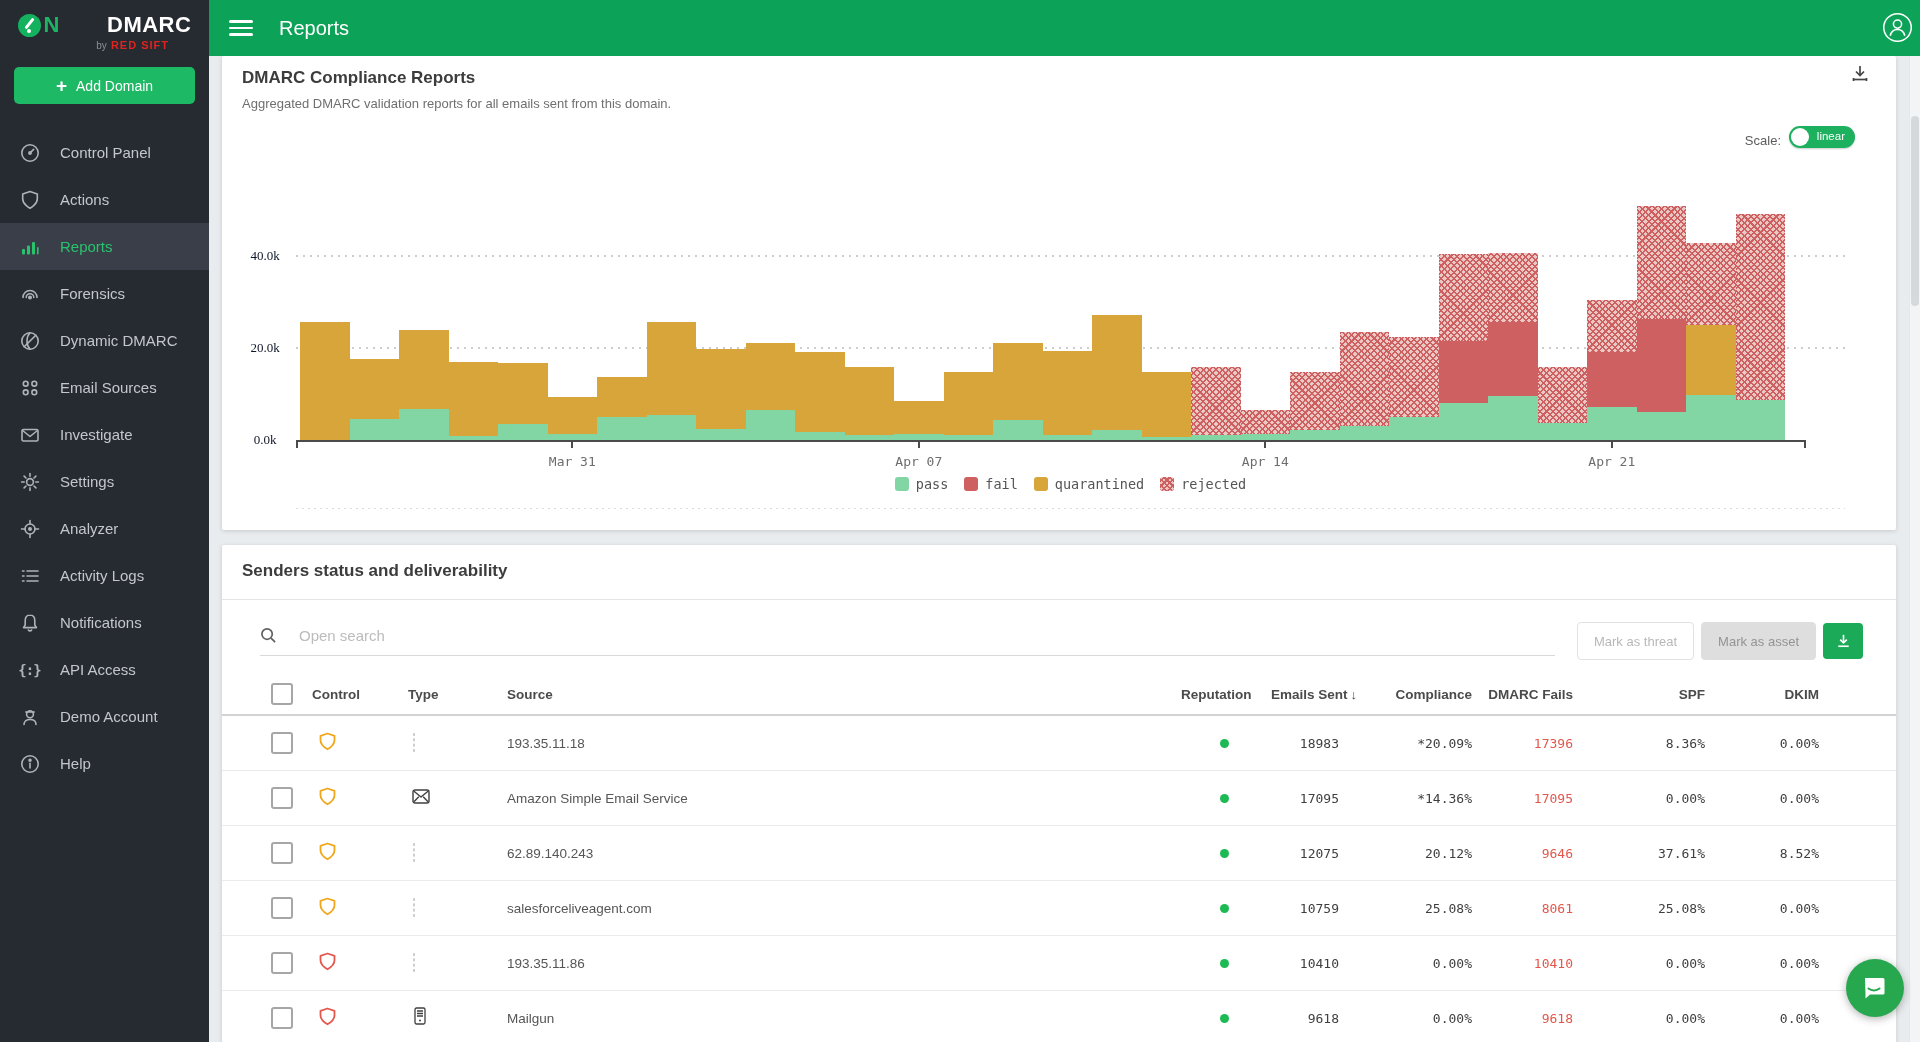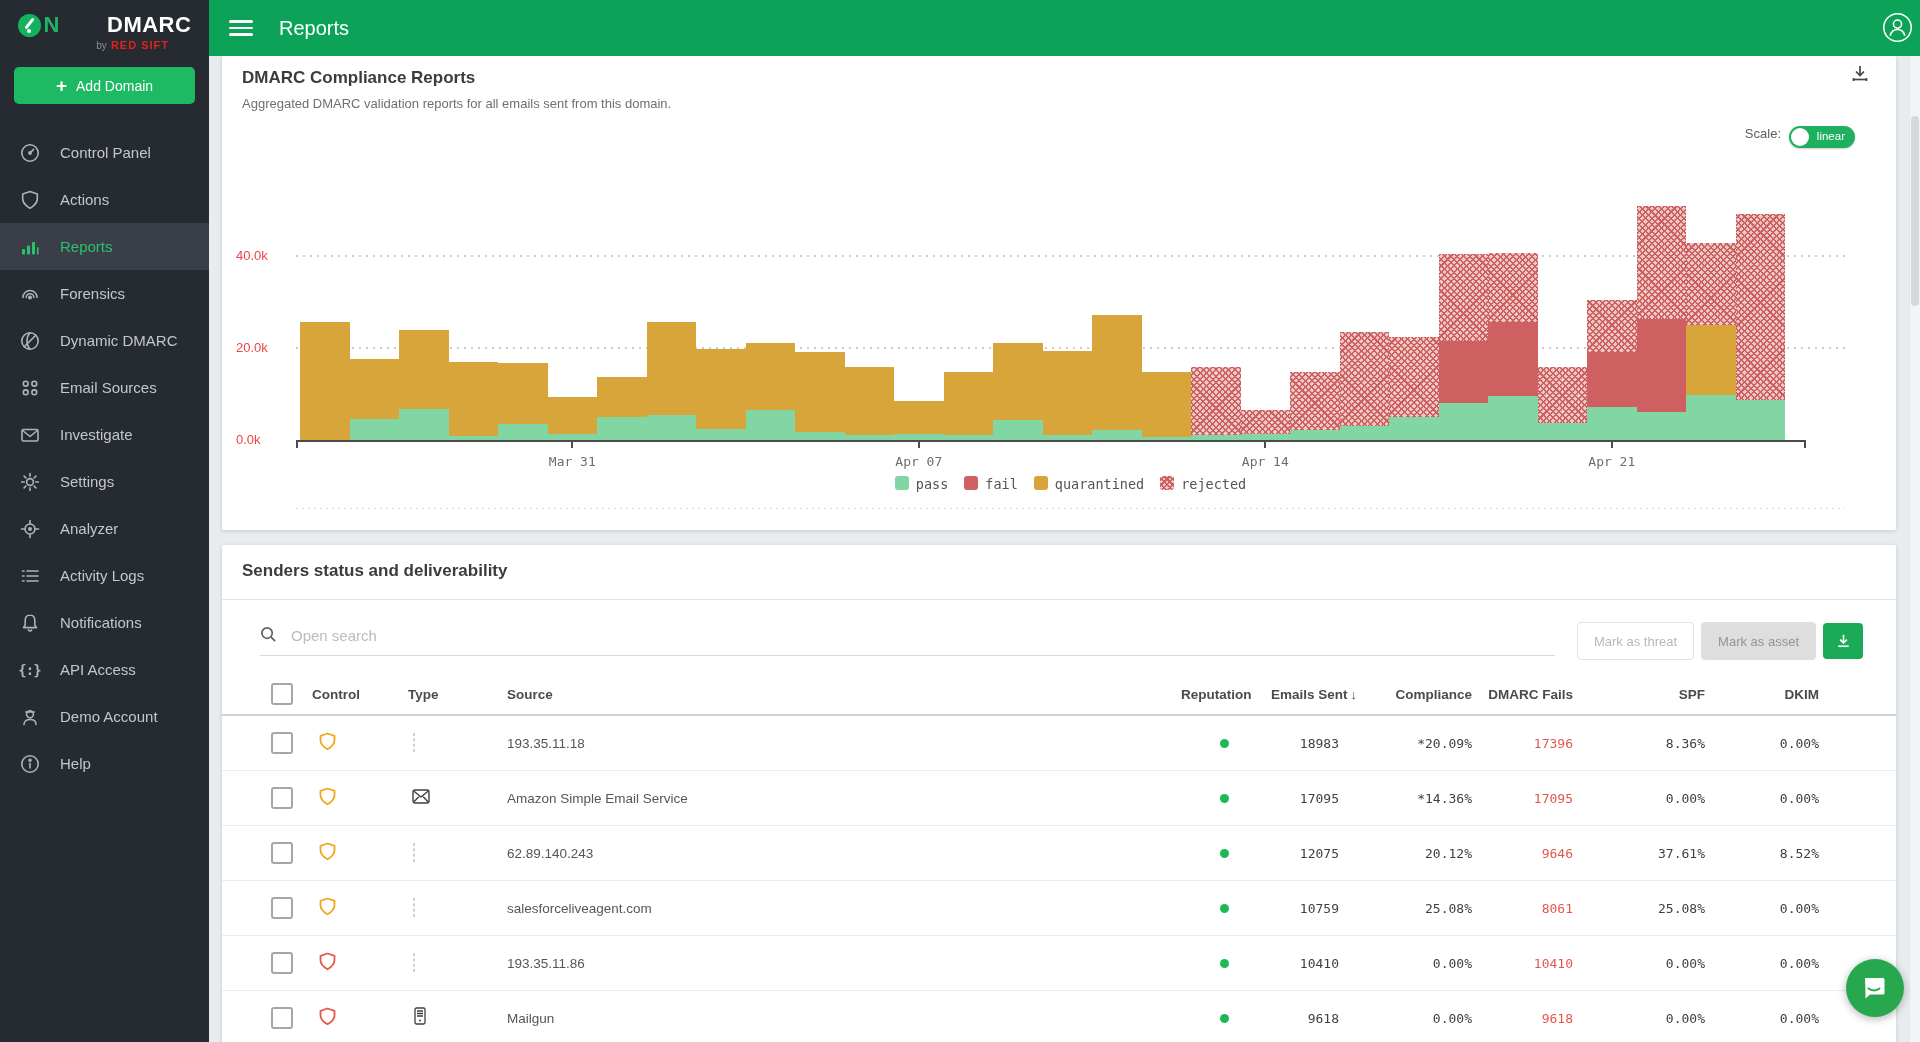--- a/index.html
+++ b/index.html
@@ -39,50 +39,50 @@
 
   
   .card{position:absolute;background:#fff;box-shadow:0 1px 4px rgba(0,0,0,.15);border-radius:2px;}
   .chart-card{left:222px;top:56px;width:1674px;height:474px;}
   .senders-card{left:222px;top:545px;width:1674px;height:530px;}
 
   .card-title{font-size:17px;font-weight:bold;color:#3c3c3c;}
   .chart-head{padding:12px 24px 0 20px;}
   .chart-sub{margin-top:8px;font-size:13px;color:#6f6f6f;}
   .dl-icon{position:absolute;top:6px;right:24px;width:24px;height:24px;color:#454545;cursor:pointer;}
-  .scale-wrap{position:absolute;top:70px;right:41px;display:flex;align-items:flex-start;gap:8px;}
+  .scale-wrap{position:absolute;top:70px;right:41px;display:flex;align-items:flex-end;gap:8px;}
   .scale-label{font-size:13px;color:#5c5c5c;}
   .toggle{width:66px;height:22px;border-radius:12px;background:#1db05e;position:relative;cursor:pointer;box-shadow:0 1px 2px rgba(0,0,0,.2);}
   .toggle .knob{position:absolute;left:2px;top:2px;width:18px;height:18px;border-radius:50%;background:#fff;}
   .toggle .tlabel{position:absolute;right:10px;top:4px;font-size:11.5px;color:#fff;}
 
   
   .chart-area{position:absolute;left:0;top:0;width:1674px;height:474px;}
-  .ylab{position:absolute;left:14px;width:58px;text-align:left;
-        font-family:Liberation Sans, sans-serif;font-size:13px;color:#ef4444;}
+  .ylab{position:absolute;left:14px;width:58px;text-align:center;
+        font-family:Liberation Serif, serif;font-size:13px;color:#0f172a;}
   .plot{position:absolute;left:74px;top:109px;width:1549px;height:276px;}
   .gridline{position:absolute;left:0;width:100%;height:2px;
         background-image:repeating-linear-gradient(90deg,#cdcdcd 0 2px,transparent 2px 7px);}
   .bar{position:absolute;bottom:0;}
   .seg{position:absolute;left:0;width:100%;}
   .axis{position:absolute;left:74px;top:384px;width:1510px;height:2px;background:#4b4b4b;}
   .tick{position:absolute;top:384px;width:2px;height:8px;background:#4b4b4b;}
   .xlab{position:absolute;top:398px;width:90px;text-align:center;
         font-family:"DejaVu Sans Mono",monospace;font-size:13px;color:#6d6d6d;}
   .legend{position:absolute;left:74px;top:420px;width:1549px;display:flex;justify-content:center;gap:16px;}
-  .legend-item{display:flex;align-items:flex-start;gap:7px;
+  .legend-item{display:flex;align-items:center;gap:7px;
         font-family:"DejaVu Sans Mono",monospace;font-size:13.5px;color:#555;}
   .swatch{width:14px;height:14px;border-radius:3px;}
   .brush-line{position:absolute;left:74px;top:452px;width:1549px;height:1px;
         background-image:repeating-linear-gradient(90deg,#dcdcdc 0 2px,transparent 2px 6px);}
 
   
   .senders-head{padding:16px 20px 18px 20px;border-bottom:1px solid #e4e4e4;}
   .controls{display:flex;align-items:center;margin:22px 33px 0 38px;}
-  .search{flex:1;display:flex;align-items:flex-start;gap:12px;border-bottom:1px solid #d9d9d9;
+  .search{flex:1;display:flex;align-items:center;gap:20px;border-bottom:1px solid #d9d9d9;
           padding-bottom:10px;margin-right:22px;}
   .search input{border:none;outline:none;font-size:15px;color:#555;flex:1;
           font-family:"Liberation Sans",sans-serif;}
   .search input::placeholder{color:#bcbcbc;}
   .btn{height:36px;border-radius:4px;font-size:13px;display:flex;align-items:center;justify-content:center;
        padding:0 16px;cursor:pointer;white-space:nowrap;}
   .btn-threat{background:#fff;border:1px solid #e2e2e2;color:#b8b8b8;margin-right:7px;}
   .btn-asset{background:#dedede;border:1px solid #dedede;color:#949494;margin-right:7px;}
   .btn-dl{width:40px;height:36px;background:#1aaa58;border-radius:4px;color:#fff;
           display:flex;align-items:center;justify-content:center;cursor:pointer;padding:0;}

